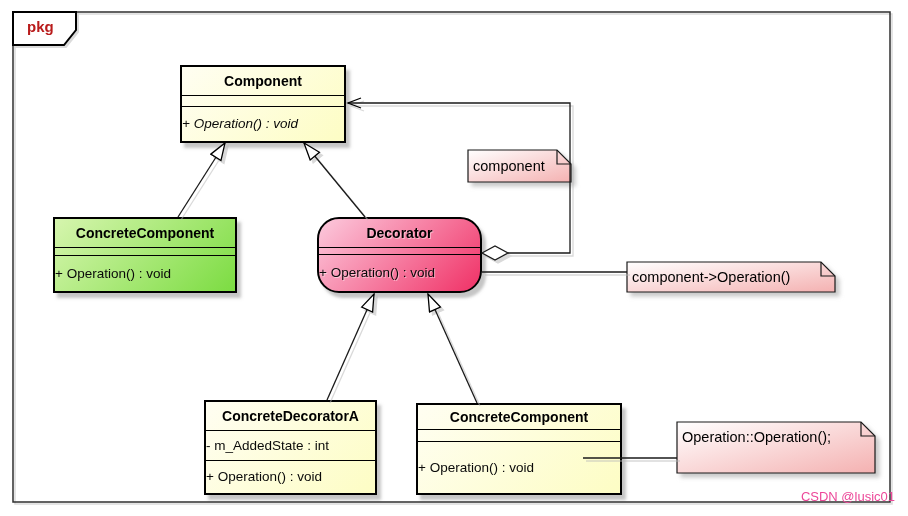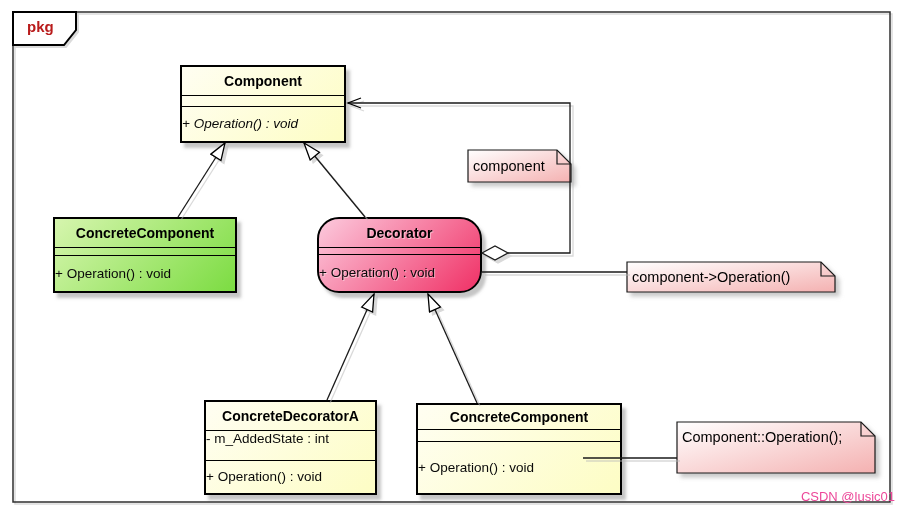--- a/index.html
+++ b/index.html
@@ -27,21 +27,21 @@
   .pink  { background:linear-gradient(135deg,#fccadd 0%,#f03166 100%);border-radius:22px; }
   .pink .cls-title,.pink .member{ text-shadow:1px 1px 0 rgba(255,255,255,0.45); }
 
   .cls-title{
     flex:none;display:flex;align-items:center;justify-content:center;
     font-size:14px;font-weight:bold;color:#000;box-sizing:border-box;
   }
   .cls-attrs{
     flex:none;box-sizing:border-box;
     border-top:1px solid #000;border-bottom:1px solid #000;
-    display:flex;flex-direction:column;justify-content:flex-start;
+    display:flex;flex-direction:column;justify-content:center;
   }
   .cls-ops{
     flex:1;display:flex;flex-direction:column;justify-content:center;
     box-sizing:border-box;row-gap:3px;
   }
   .member{
     font-size:13.5px;color:#0a0a0a;padding-left:0;white-space:nowrap;
     line-height:16px;
   }
   .italic{ font-style:italic; }
@@ -147,16 +147,16 @@
   <div class="cls-title" style="height:24px;">ConcreteComponent</div>
   <div class="cls-attrs" style="height:13px;"></div>
   <div class="cls-ops">
     <div class="member">+ Operation() : void</div>
   </div>
 </div>
 
 <div class="note-text" style="left:473px;top:150px;line-height:32px;">component</div>
 <div class="note-text" style="left:632px;top:262px;line-height:30px;">component-&gt;Operation()</div>
 <div class="note-text" style="left:682px;top:426px;line-height:22px;">
-  <div>Component::Operation();</div>
+  <div>Operation::Operation();</div>
 </div>
 
 <div class="watermark" style="right:13px;top:489px;">CSDN @lusic01</div>
 
 </body></html>

